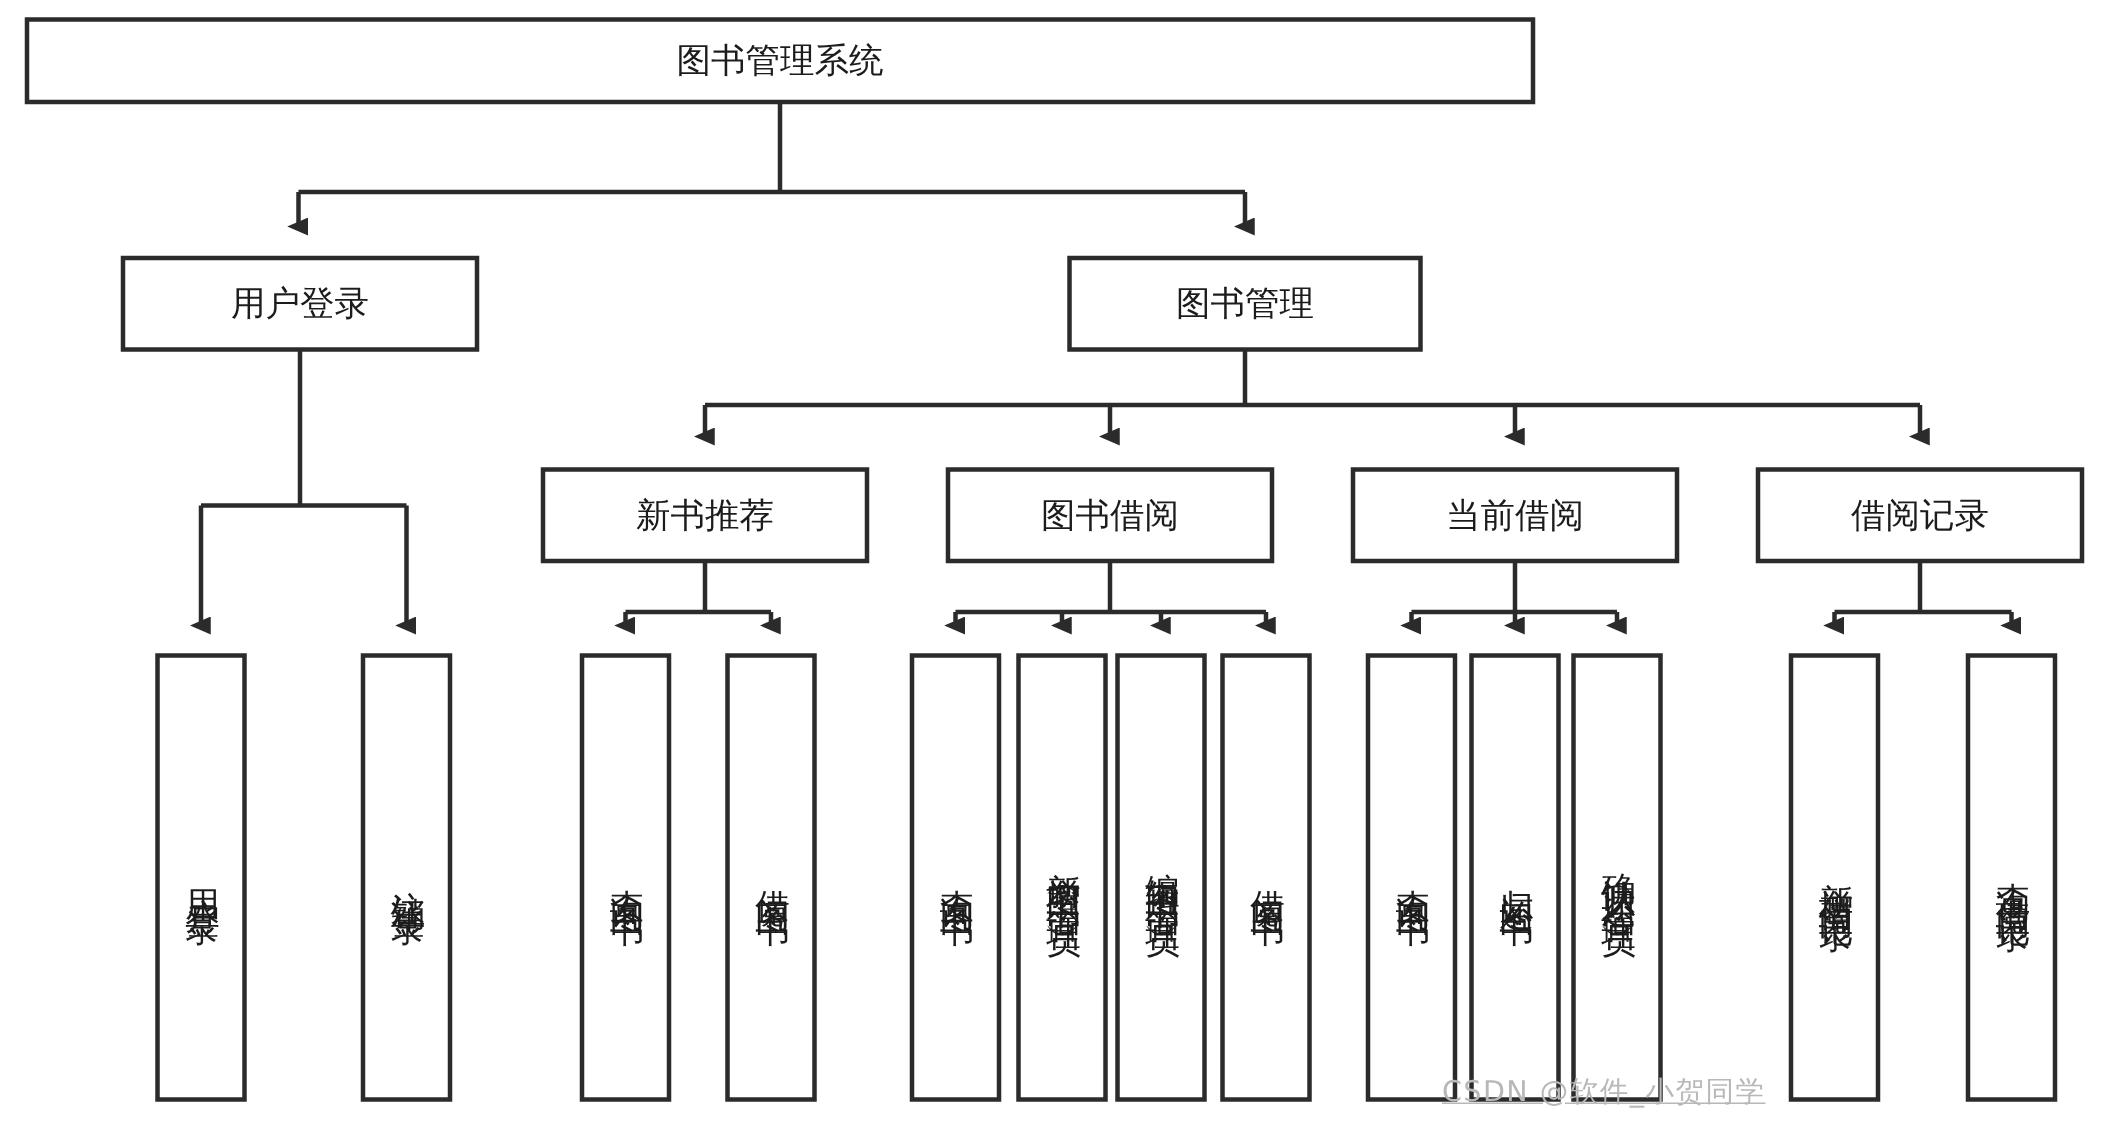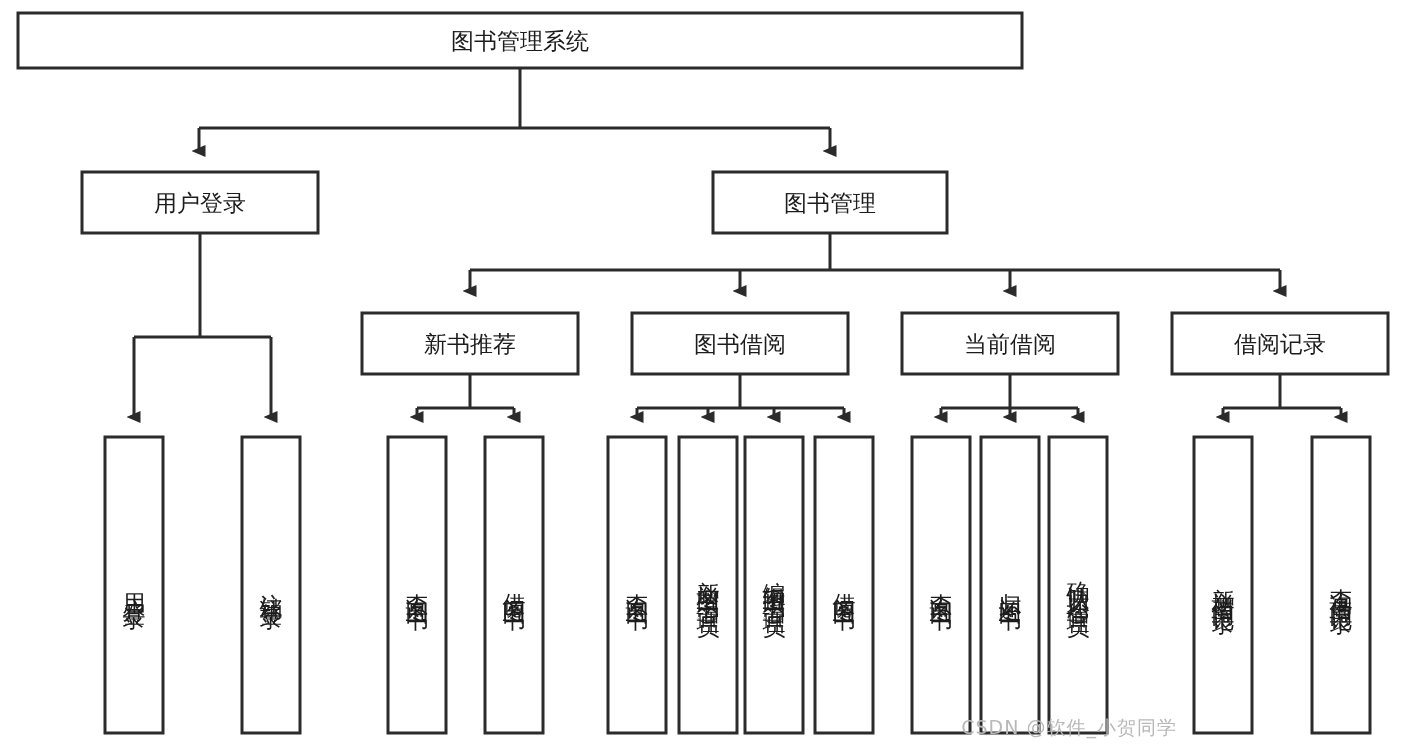--- a/index.html
+++ b/index.html
@@ -63,20 +63,21 @@
   }
   .watermark {
     position: absolute;
     right: 10px;
     bottom: 6px;
     font-family: "DejaVu Sans", "Liberation Sans", sans-serif;
     font-size: 19px;
     color: #b8b8b8;
     letter-spacing: 1px;
     white-space: nowrap;
+    text-decoration: underline;
   }
 </style>
 </head>
 <body>
 
 <div id="diagram-root">
 
   <svg id="tree-svg" viewBox="0 0 1405 747">
     <defs>
       <marker id="arrow" markerWidth="14" markerHeight="14" refX="6" refY="6.5" orient="auto" markerUnits="userSpaceOnUse">

